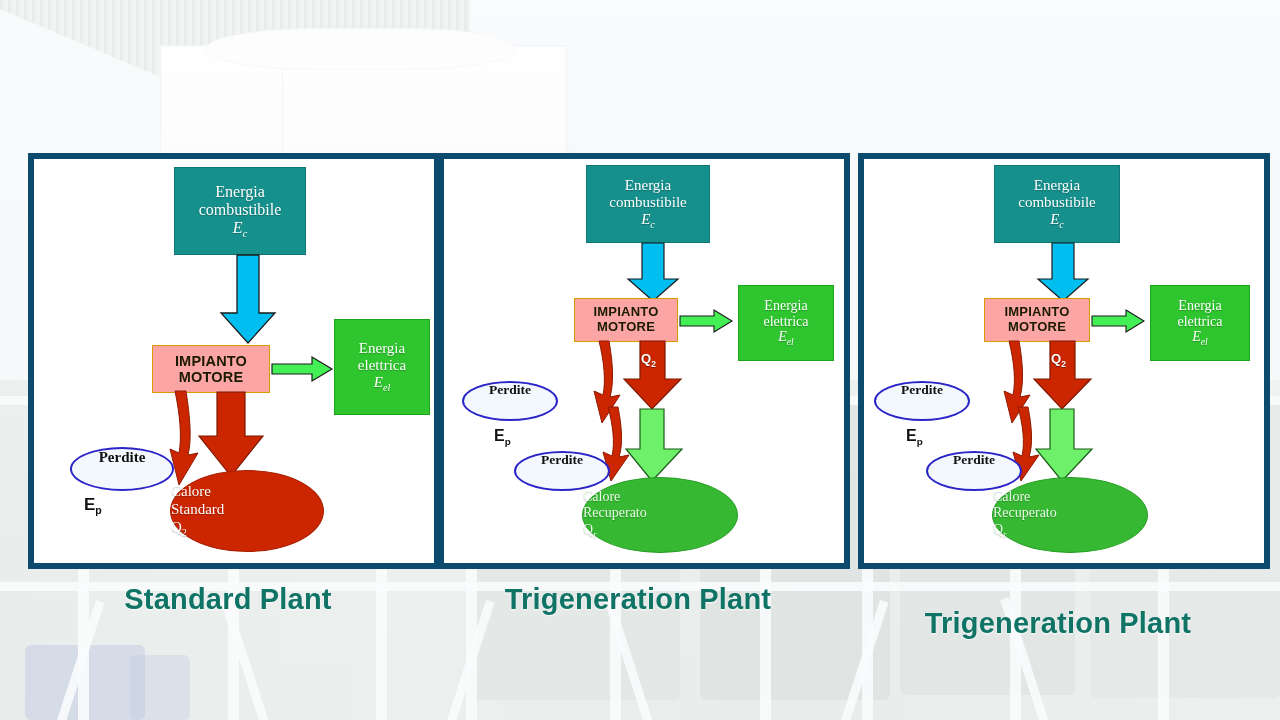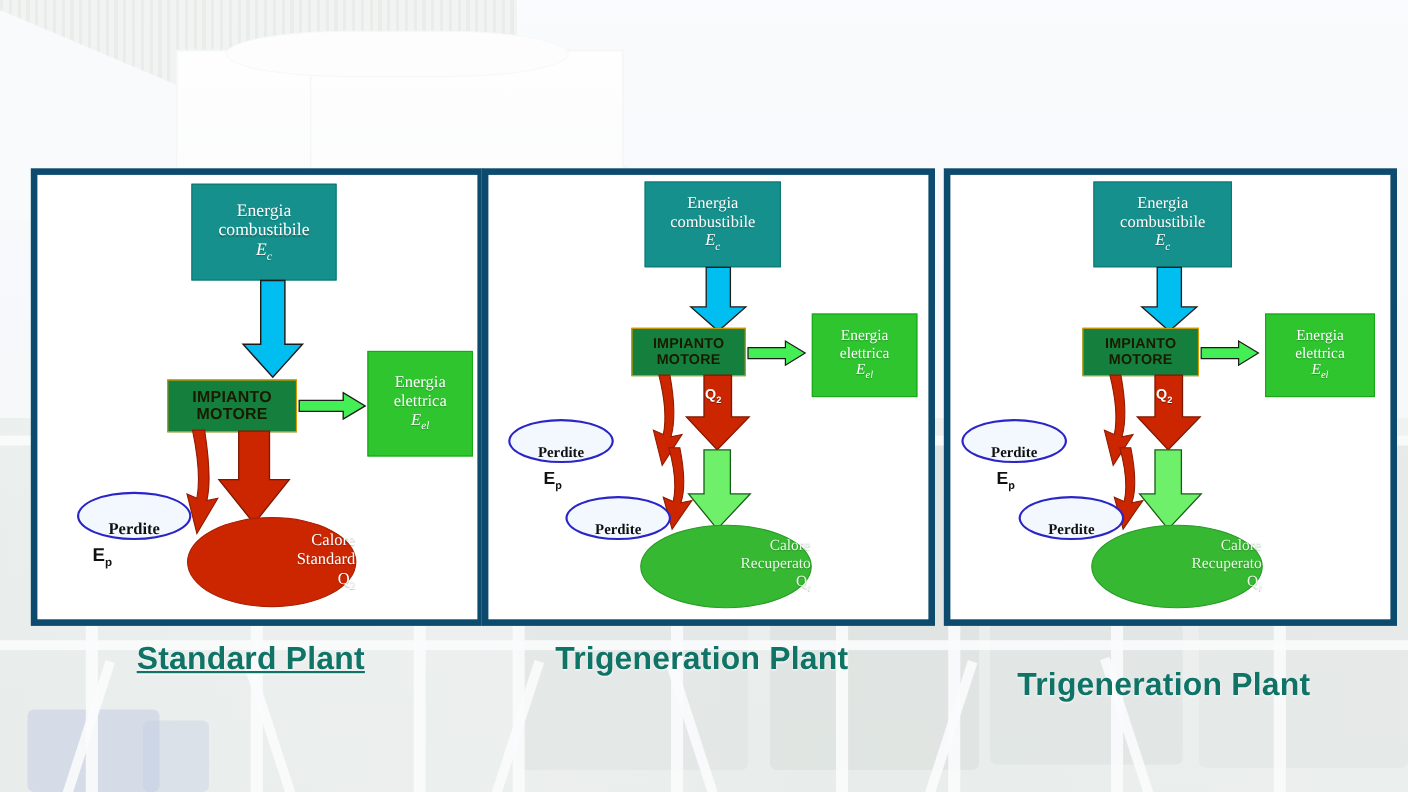--- a/index.html
+++ b/index.html
@@ -87,31 +87,31 @@
     position:absolute;box-sizing:border-box;
     display:flex;flex-direction:column;align-items:center;justify-content:center;
     text-align:center;line-height:1.12;
     font-family:"Liberation Serif", serif;
     color:#ffffff;
     text-shadow:0 1px 1px rgba(0,0,0,.25);
   }
   .box-fuel{background:#16908c;border:1px solid #0d7875;}
   .box-elec{background:#2ec52e;border:1px solid #17a717;}
   .box-engine{
-    background:#15803d;border:1px solid #d99b00;color:#1a1a00;
+    background:#fca5a5;border:1px solid #d99b00;color:#1a1a00;
     font-family:"Liberation Sans", sans-serif;font-weight:bold;
     text-shadow:none;letter-spacing:.2px;
   }
   .sub{font-style:italic;}
   .sub sub{font-size:.68em;}
 
   
   .ellipse{
     position:absolute;box-sizing:border-box;border-radius:50%;
-    display:flex;align-items:flex-end;justify-content:center;text-align:center;
+    display:flex;align-items:flex-start;justify-content:center;text-align:center;
     line-height:1.1;
   }
   .ell-loss{
     background:#f2f8fd;border:2px solid #2b25c8;color:#101010;
     font-family:"Liberation Serif", serif;font-weight:bold;
   }
   .ell-heat-red{
     background:#cc2600;border:1px solid #a81f00;color:#ffffff;
     font-family:"Liberation Serif", serif;
     text-shadow:0 1px 1px rgba(0,0,0,.3);
@@ -140,21 +140,21 @@
 
   
   .caption{
     position:absolute;top:580px;height:38px;line-height:38px;
     text-align:center;color:#0f7366;
     font-family:"Liberation Sans", sans-serif;
     font-weight:bold;font-size:29px;
     letter-spacing:.2px;
     text-shadow:0 1px 2px rgba(255,255,255,.85);
   }
-  #cap1{left:28px;width:400px;text-decoration:underline;}
+  #cap1{left:28px;width:400px;}
   #cap2{left:438px;width:400px;}
   #cap3{left:858px;width:400px;margin-top:24px;}
 </style>
 </head>
 <body>
 
 <div id="bg">
   <div class="bg-sky"></div>
   <div class="bg-arc"></div>
   <div class="bg-wall"></div>

